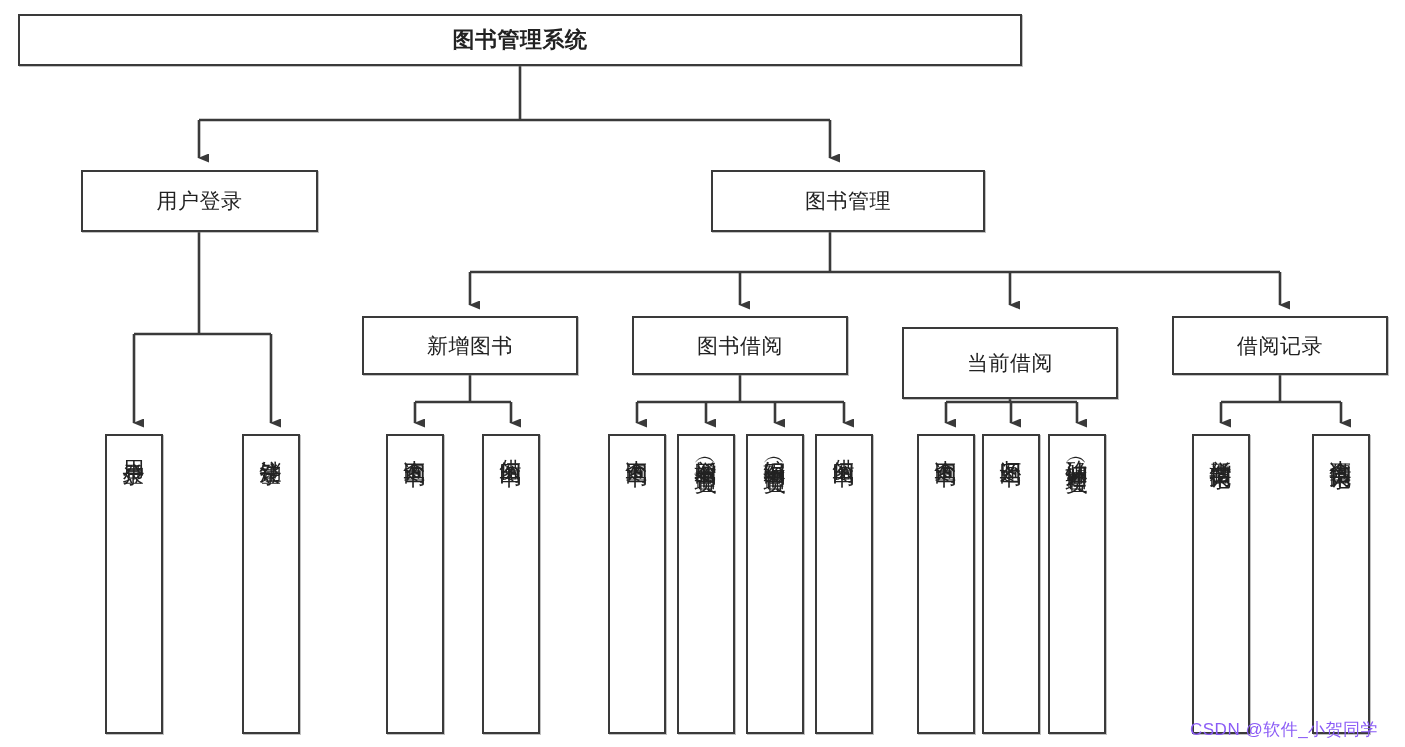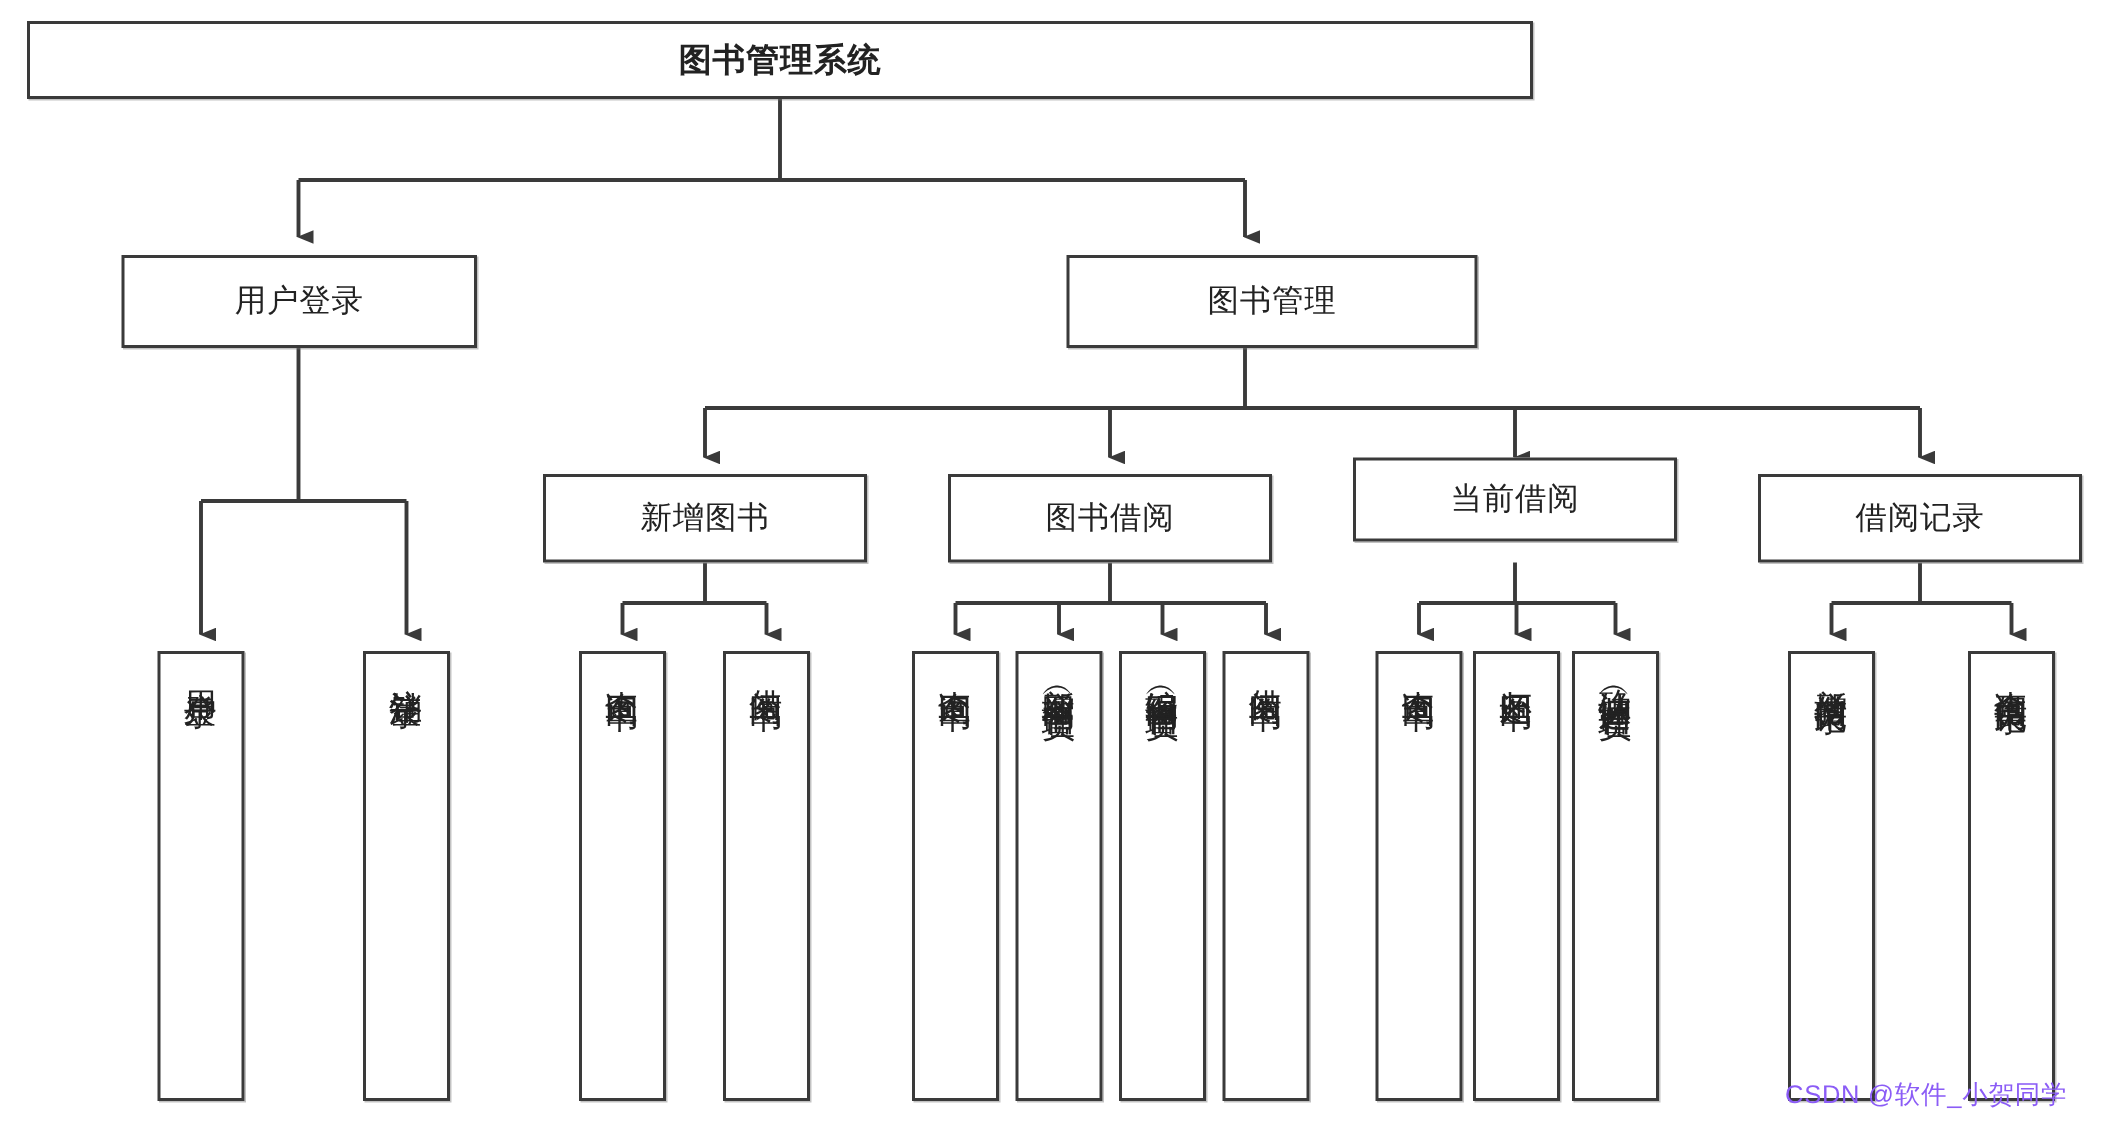--- a/index.html
+++ b/index.html
@@ -139,21 +139,21 @@
   </div>
 
   <div class="node horizontal" style="left:362px; top:316px; width:216px; height:59px;">
     <span class="node-label">新增图书</span>
   </div>
 
   <div class="node horizontal" style="left:632px; top:316px; width:216px; height:59px;">
     <span class="node-label">图书借阅</span>
   </div>
 
-  <div class="node horizontal" style="left:902px; top:305px; width:216px; height:56px;">
+  <div class="node horizontal" style="left:902px; top:327px; width:216px; height:72px;">
     <span class="node-label">当前借阅</span>
   </div>
 
   <div class="node horizontal" style="left:1172px; top:316px; width:216px; height:59px;">
     <span class="node-label">借阅记录</span>
   </div>
 
   <div class="node vertical" style="left:105px; top:434px; width:58px; height:300px;">
     <span class="node-label">用户登录</span>
   </div>

